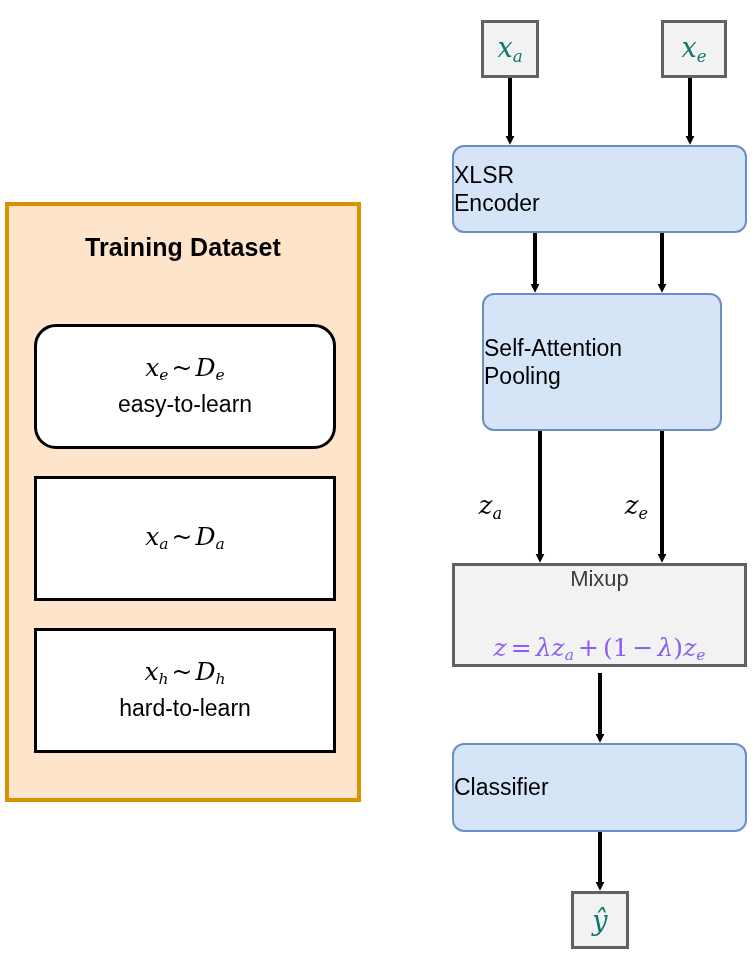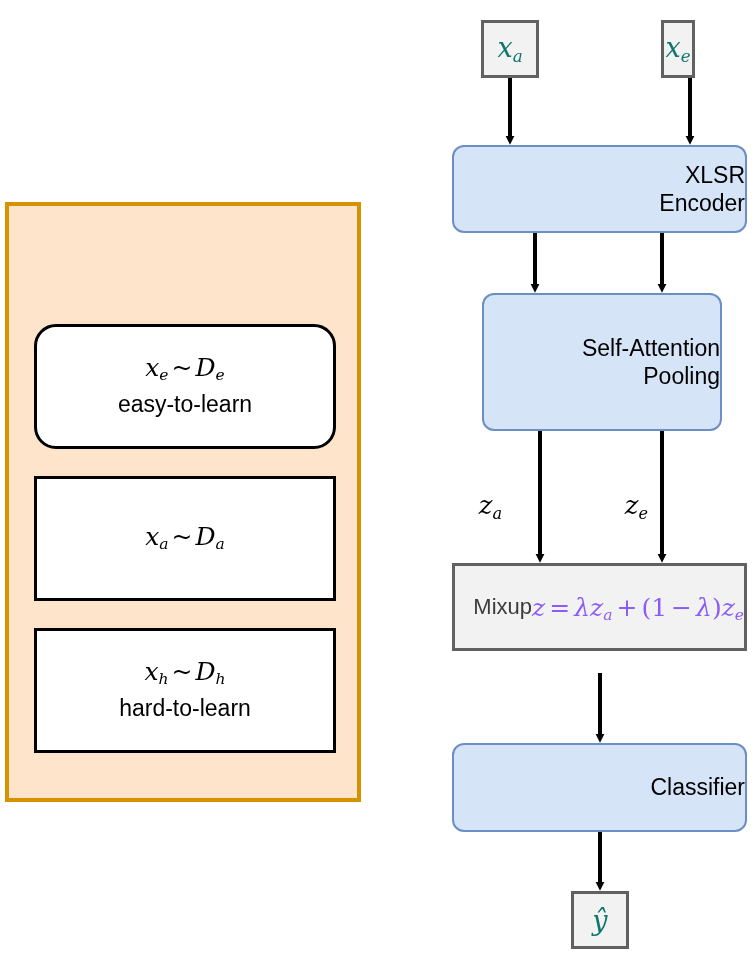--- a/index.html
+++ b/index.html
@@ -97,48 +97,48 @@
     align-items: center;
     justify-content: center;
     color: #3b3b3b;
   }
   .node-blue {
     background: #d6e4f7;
     border: 2px solid #6b8fc4;
     border-radius: 12px;
     display: flex;
     flex-direction: column;
-    align-items: flex-end;
+    align-items: flex-start;
     justify-content: center;
     color: #000000;
   }
 
   .var-math {
     font-family: "DejaVu Serif", serif;
     font-style: italic;
     font-size: 27px;
     color: #0f766e;
     white-space: nowrap;
   }
 
   #node-xa { left: 481px; top: 20px; width: 58px; height: 58px; }
-  #node-xe { left: 661px; top: 20px; width: 34px; height: 58px; }
+  #node-xe { left: 661px; top: 20px; width: 66px; height: 58px; }
 
   #node-xlsr { left: 452px; top: 145px; width: 295px; height: 88px; }
   #node-sap  { left: 482px; top: 293px; width: 240px; height: 138px; }
   #node-classifier { left: 452px; top: 743px; width: 295px; height: 89px; }
 
   #node-mixup {
-    left: 452px; top: 563px; width: 295px; height: 88px;
+    left: 452px; top: 563px; width: 295px; height: 104px;
     background: #f2f2f2;
     border: 3px solid #616161;
     display: flex;
-    flex-direction: row;
+    flex-direction: column;
     align-items: center;
-    justify-content: flex-end;
+    justify-content: space-between;
     color: #3b3b3b;
     box-sizing: border-box;
   }
 
   #node-yhat { left: 571px; top: 891px; width: 58px; height: 58px; }
 
   .node-text {
     font-size: 23px;
     line-height: 1.22;
     text-align: center;
@@ -179,20 +179,21 @@
     height: 978px;
     pointer-events: none;
   }
 </style>
 </head>
 <body>
 
 <div id="diagram-root">
 
   <div id="dataset-panel" class="abs">
+    <div id="dataset-title">Training Dataset</div>
 
     <div id="dataset-box-0" class="dataset-box">
       <div class="dataset-math">
         <span>x</span><sub>e</sub><span class="sim">~</span><span>D</span><sub>e</sub>
       </div>
       <div class="dataset-label">easy-to-learn</div>
     </div>
 
     <div id="dataset-box-1" class="dataset-box">
       <div class="dataset-math">

